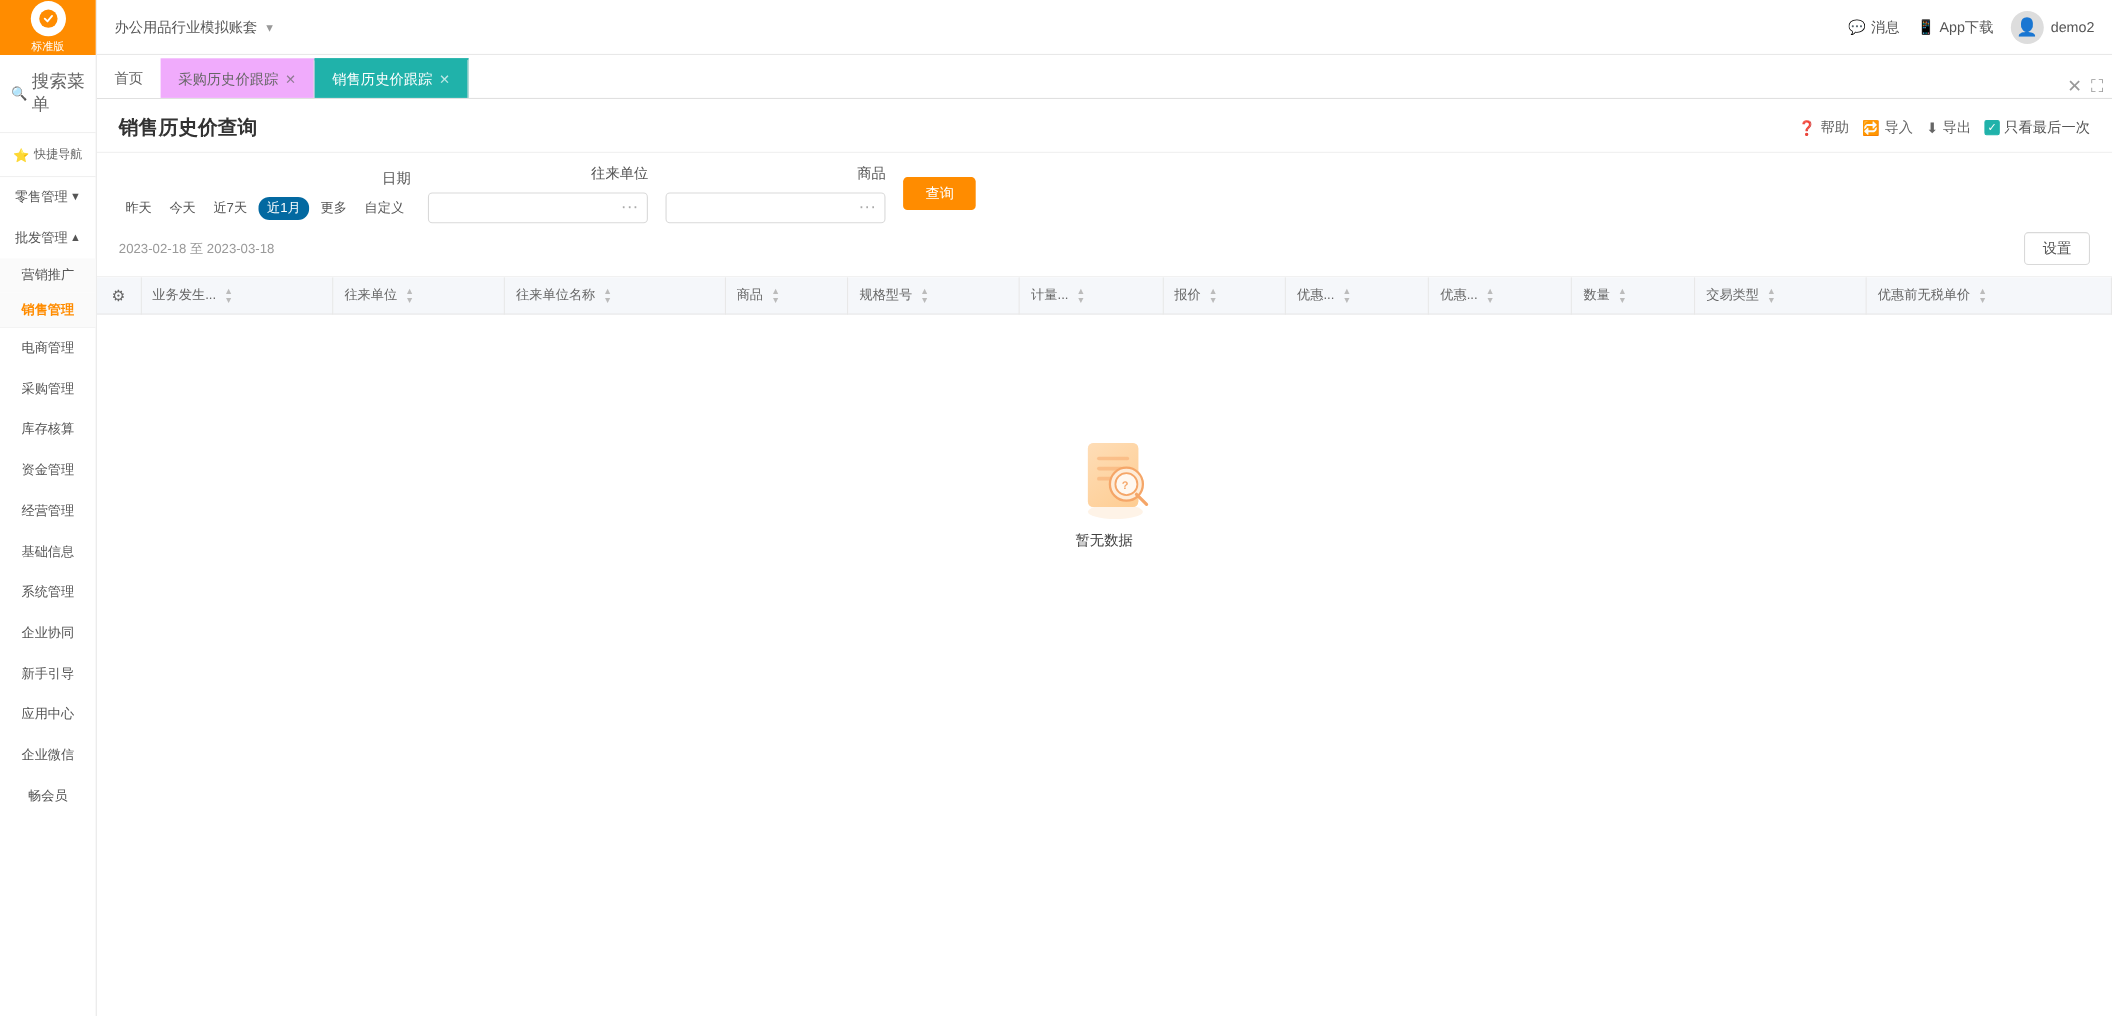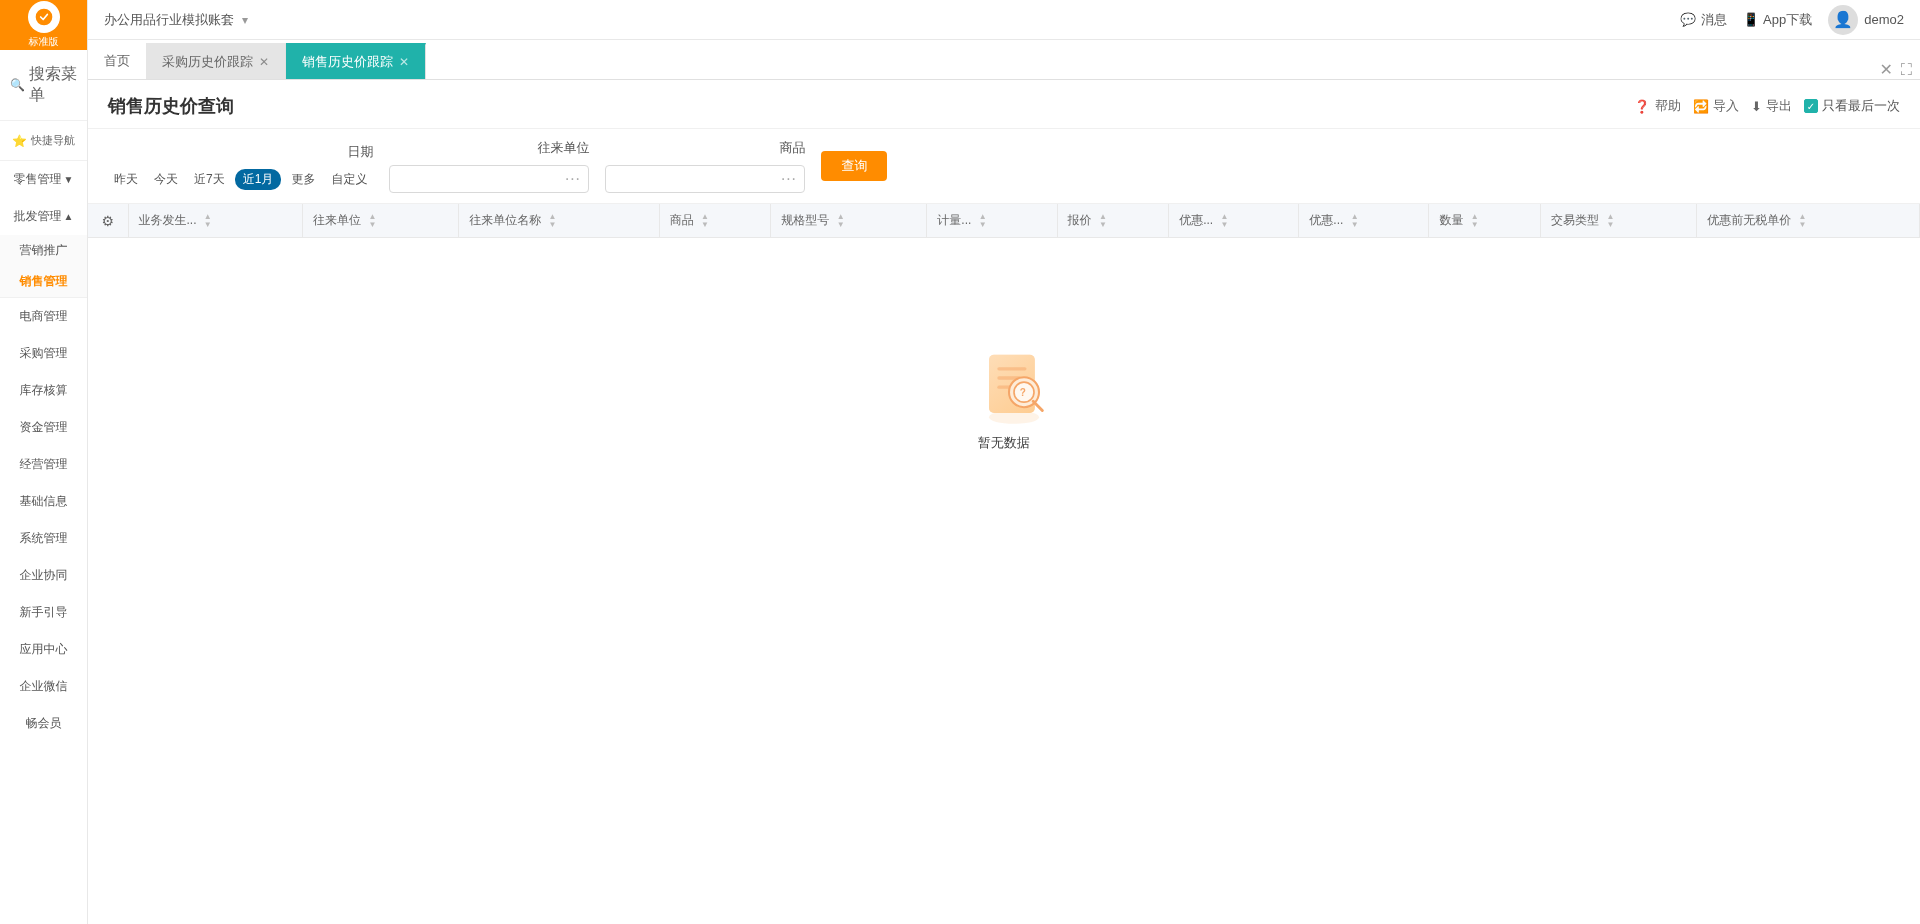--- a/index.html
+++ b/index.html
@@ -19,32 +19,32 @@
     .sidebar-item { display: flex; align-items: center; justify-content: center; flex-direction: column; padding: 10px 5px; cursor: pointer; font-size: 12px; color: #555; position: relative; }
     .sidebar-item .arrow { font-size: 10px; margin-left: 2px; }
     .sidebar-item-row { display: flex; align-items: center; }
     .sub-item { padding: 7px 5px; font-size: 12px; color: #555; cursor: pointer; text-align: center; background: #fafafa; }
     .sub-item.active { color: #ff8c00; font-weight: bold; }
 
     
     .main { flex: 1; display: flex; flex-direction: column; height: 924px; overflow: hidden; }
 
     
-    .topbar { height: 40px; background: #fff; border-bottom: 1px solid #e8e8e8; display: flex; align-items: center; padding: 0 16px; justify-content: space-between; flex-shrink: 0; }
+    .topbar { height: 50px; background: #fff; border-bottom: 1px solid #e8e8e8; display: flex; align-items: center; padding: 0 16px; justify-content: space-between; flex-shrink: 0; }
     .topbar-left { display: flex; align-items: center; gap: 8px; }
     .topbar-title { font-size: 13px; color: #555; }
     .topbar-dropdown { font-size: 12px; color: #999; cursor: pointer; }
     .topbar-right { display: flex; align-items: center; gap: 16px; }
     .topbar-action { display: flex; align-items: center; gap: 4px; font-size: 13px; color: #555; cursor: pointer; }
     .user-avatar { width: 30px; height: 30px; border-radius: 50%; background: #ddd; overflow: hidden; display: flex; align-items: center; justify-content: center; }
     .user-name { font-size: 13px; color: #555; cursor: pointer; }
 
     
     .tabs { height: 40px; background: #fff; border-bottom: 1px solid #e0e0e0; display: flex; align-items: flex-end; flex-shrink: 0; }
-    .tab { display: flex; align-items: center; padding: 0 16px; height: 36px; font-size: 13px; color: #666; cursor: pointer; border-top: 2px solid transparent; background: #e5e5e5; border-right: 1px solid #e0e0e0; gap: 6px; }
+    .tab { display: flex; align-items: center; padding: 0 16px; height: 36px; font-size: 13px; color: #666; cursor: pointer; border-top: 2px solid transparent; background: #f0abfc; border-right: 1px solid #e0e0e0; gap: 6px; }
     .tab:first-child { background: #fff; color: #666; border-top-color: transparent; }
     .tab.active { background: #20b2aa; color: #fff; border-top-color: #20b2aa; }
     .tab .close-btn { font-size: 12px; cursor: pointer; opacity: 0.7; }
     .tab-home { background: #fff; color: #666; border: none; }
     .tab-actions { margin-left: auto; display: flex; align-items: center; gap: 8px; padding-right: 8px; }
     .tab-action-btn { font-size: 16px; color: #999; cursor: pointer; border: none; background: none; }
 
     
     .page-content { flex: 1; background: #fff; overflow: hidden; display: flex; flex-direction: column; }
     .page-header { padding: 14px 20px 10px; border-bottom: 1px solid #f0f0f0; display: flex; align-items: center; justify-content: space-between; }
@@ -272,20 +272,24 @@
         <div class="filter-item">
           <span class="filter-label">商品</span>
           <div class="filter-input">
             <span class="filter-input-text"></span>
             <span class="filter-input-ellipsis">···</span>
           </div>
         </div>
 
         <button class="query-btn">查询</button>
       </div>
+      <div class="filter-row">
+        <span class="date-range">2023-02-18 至 2023-03-18</span>
+        <button class="settings-btn" style="margin-left:auto;">设置</button>
+      </div>
     </div>
 
     <div class="table-container">
       <table class="data-table">
         <thead>
           <tr>
             <th class="settings-icon-cell">
               <span class="gear-icon">⚙</span>
             </th>
             <th>

